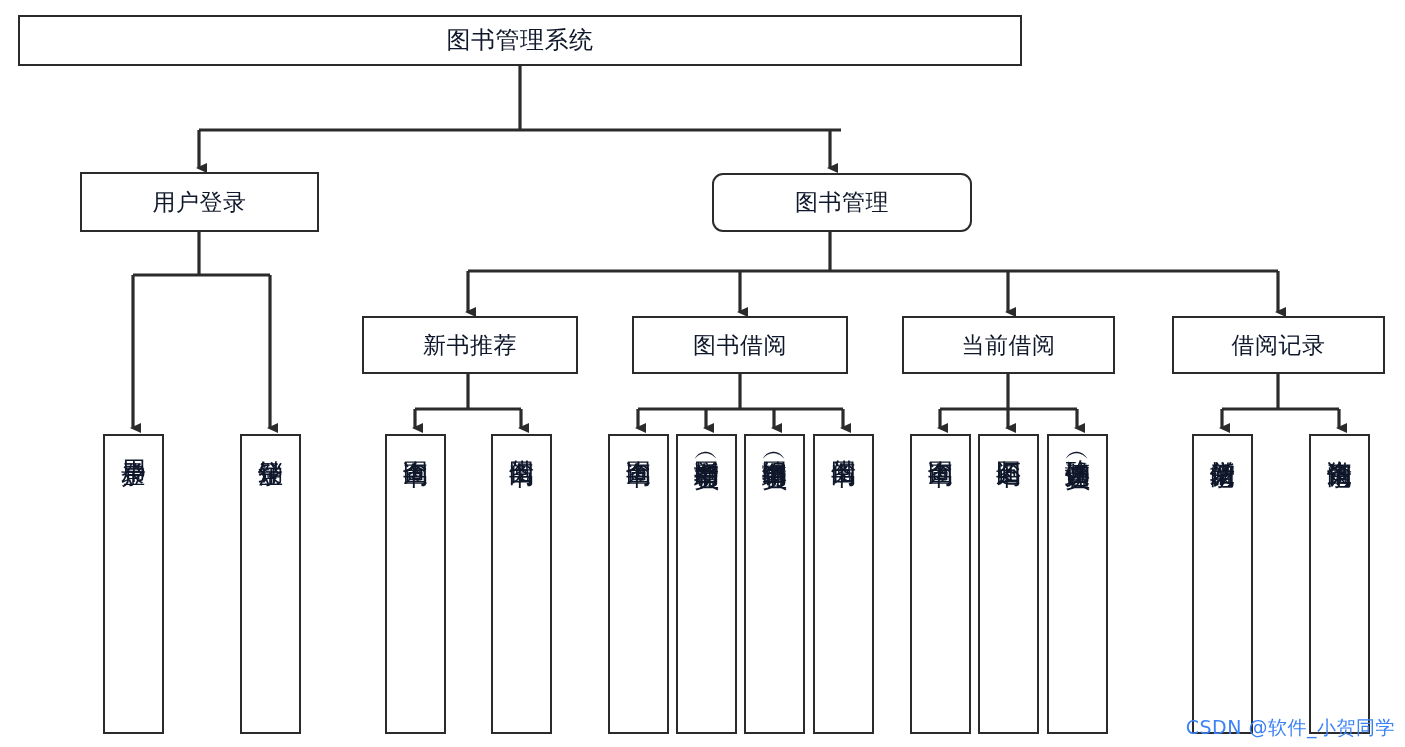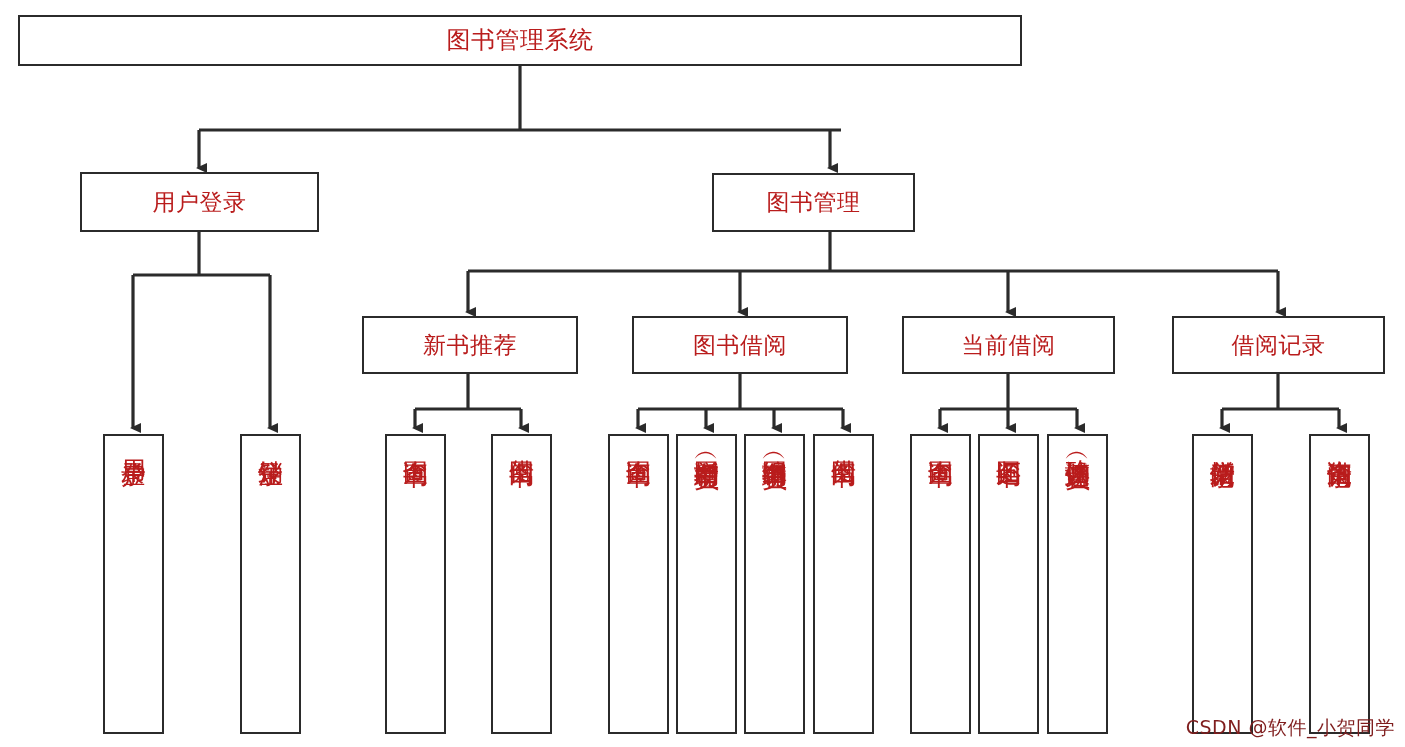--- a/index.html
+++ b/index.html
@@ -28,21 +28,21 @@
     position: absolute;
     box-sizing: border-box;
     border: 2px solid #2b2b2b;
     background: #ffffff;
     display: flex;
     align-items: center;
     justify-content: center;
     overflow: hidden;
   }
   .node-label {
-    color: #b91c1c;
+    color: #0f172a;
     line-height: 1.05;
     white-space: pre;
     text-align: center;
   }
   .node-box.horiz .node-label {
     font-size: 23px;
     letter-spacing: 0.5px;
   }
   .node-box.vert {
     align-items: flex-start;
@@ -56,21 +56,21 @@
     letter-spacing: 1px;
     line-height: 1;
     display: block;
   }
   .node-box.root .node-label { font-size: 24px; }
   .watermark {
     position: absolute;
     right: 10px;
     bottom: 6px;
     font-size: 19px;
-    color: #7f1d1d;
+    color: #3b82f6;
     white-space: nowrap;
     letter-spacing: 0.5px;
   }
 </style>
 </head>
 <body>
 
 <div id="canvas">
 
   <svg class="diagram" viewBox="0 0 1405 747" xmlns="http://www.w3.org/2000/svg">
@@ -124,21 +124,21 @@
   </svg>
 
   <div class="node-box horiz root" style="left:18px; top:15px; width:1004px; height:51px;">
     <span class="node-label">图书管理系统</span>
   </div>
 
   <div class="node-box horiz" style="left:80px; top:172px; width:239px; height:60px;">
     <span class="node-label">用户登录</span>
   </div>
 
-  <div class="node-box horiz" style="left:712px; top:173px; width:203px; height:59px;">
+  <div class="node-box horiz" style="left:712px; top:173px; width:260px; height:59px;border-radius:11px;">
     <span class="node-label">图书管理</span>
   </div>
 
   <div class="node-box horiz" style="left:632px; top:316px; width:216px; height:58px;">
     <span class="node-label">图书借阅</span>
   </div>
 
   <div class="node-box horiz" style="left:362px; top:316px; width:216px; height:58px;">
     <span class="node-label">新书推荐</span>
   </div>

